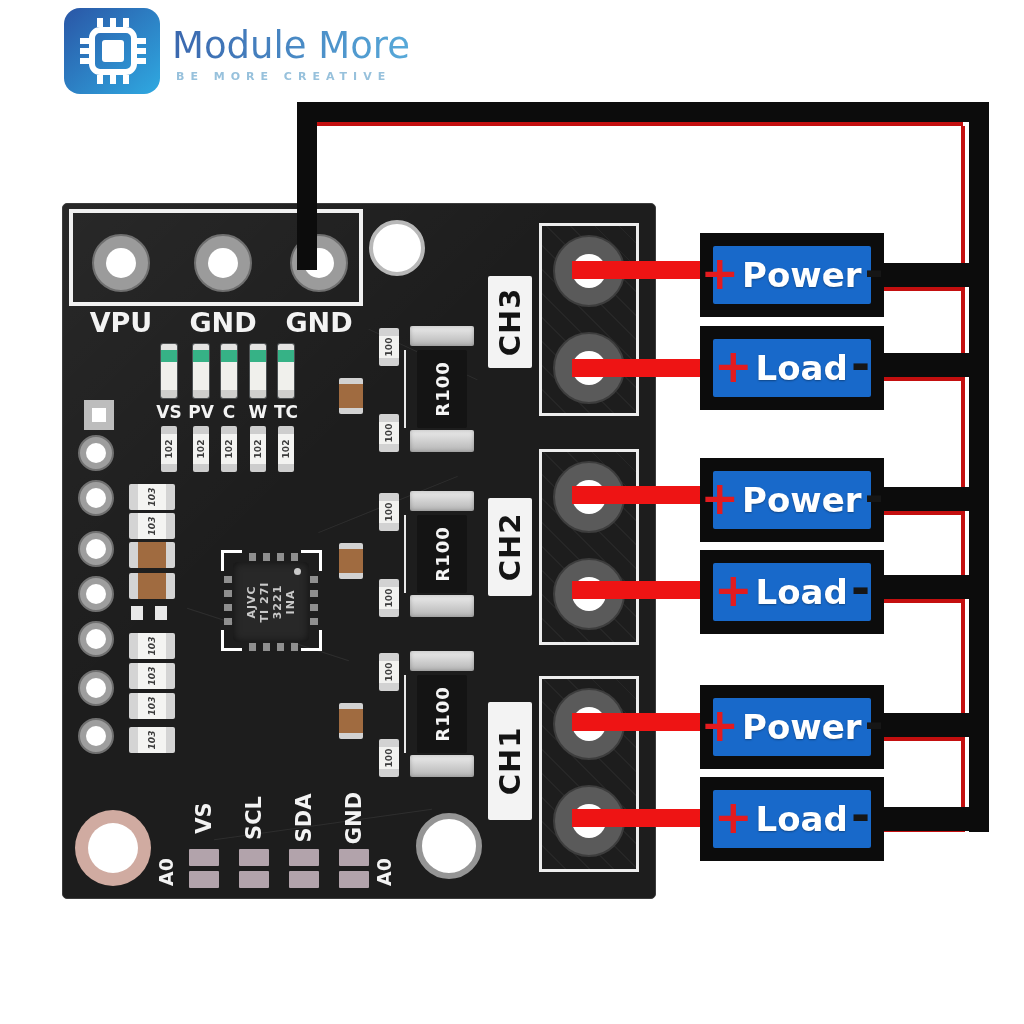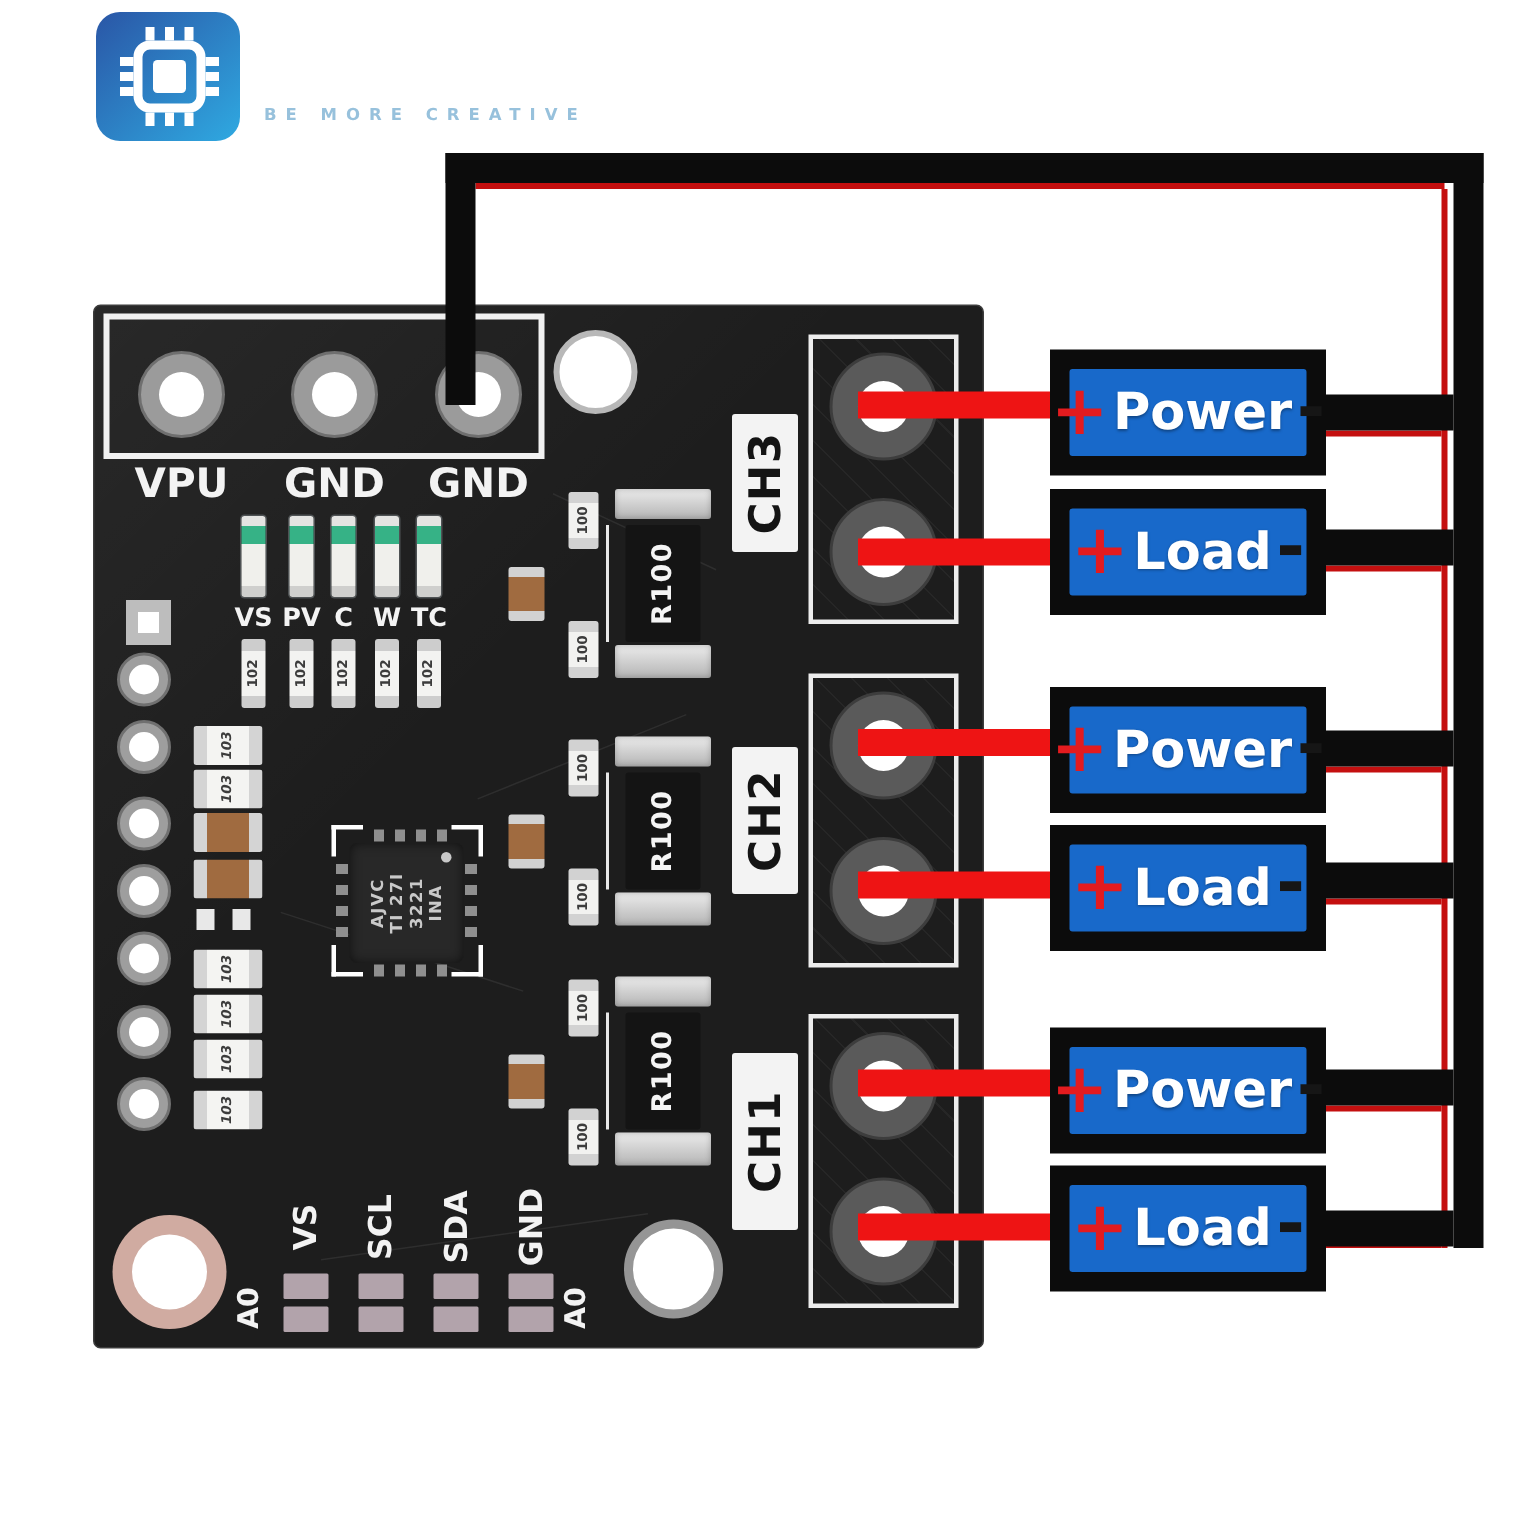--- a/index.html
+++ b/index.html
@@ -121,20 +121,21 @@
         <rect x="48" y="69" width="6" height="9" fill="#fff"></rect>
         <rect x="61" y="69" width="6" height="9" fill="#fff"></rect>
       <rect x="18" y="32" width="9" height="6" fill="#fff"></rect>
         <rect x="18" y="42" width="9" height="6" fill="#fff"></rect>
         <rect x="18" y="52" width="9" height="6" fill="#fff"></rect>
       <rect x="75" y="32" width="9" height="6" fill="#fff"></rect>
         <rect x="75" y="42" width="9" height="6" fill="#fff"></rect>
         <rect x="75" y="52" width="9" height="6" fill="#fff"></rect>
     </svg>
   </div>
+  <div class="brand-text">Module More</div>
   <div class="tagline">BE MORE CREATIVE</div>
 
   <div class="board">
 
     <div class="trace" style="left:120px;top:430px;width:170px;height:1px;transform:rotate(18deg);"></div>
     <div class="trace" style="left:250px;top:300px;width:150px;height:1px;transform:rotate(-22deg);"></div>
     <div class="trace" style="left:150px;top:620px;width:220px;height:1px;transform:rotate(-8deg);"></div>
     <div class="trace" style="left:300px;top:150px;width:120px;height:1px;transform:rotate(25deg);"></div>
 
     <div class="outline-white" style="left:6px;top:5px;width:294px;height:97px;"></div>

